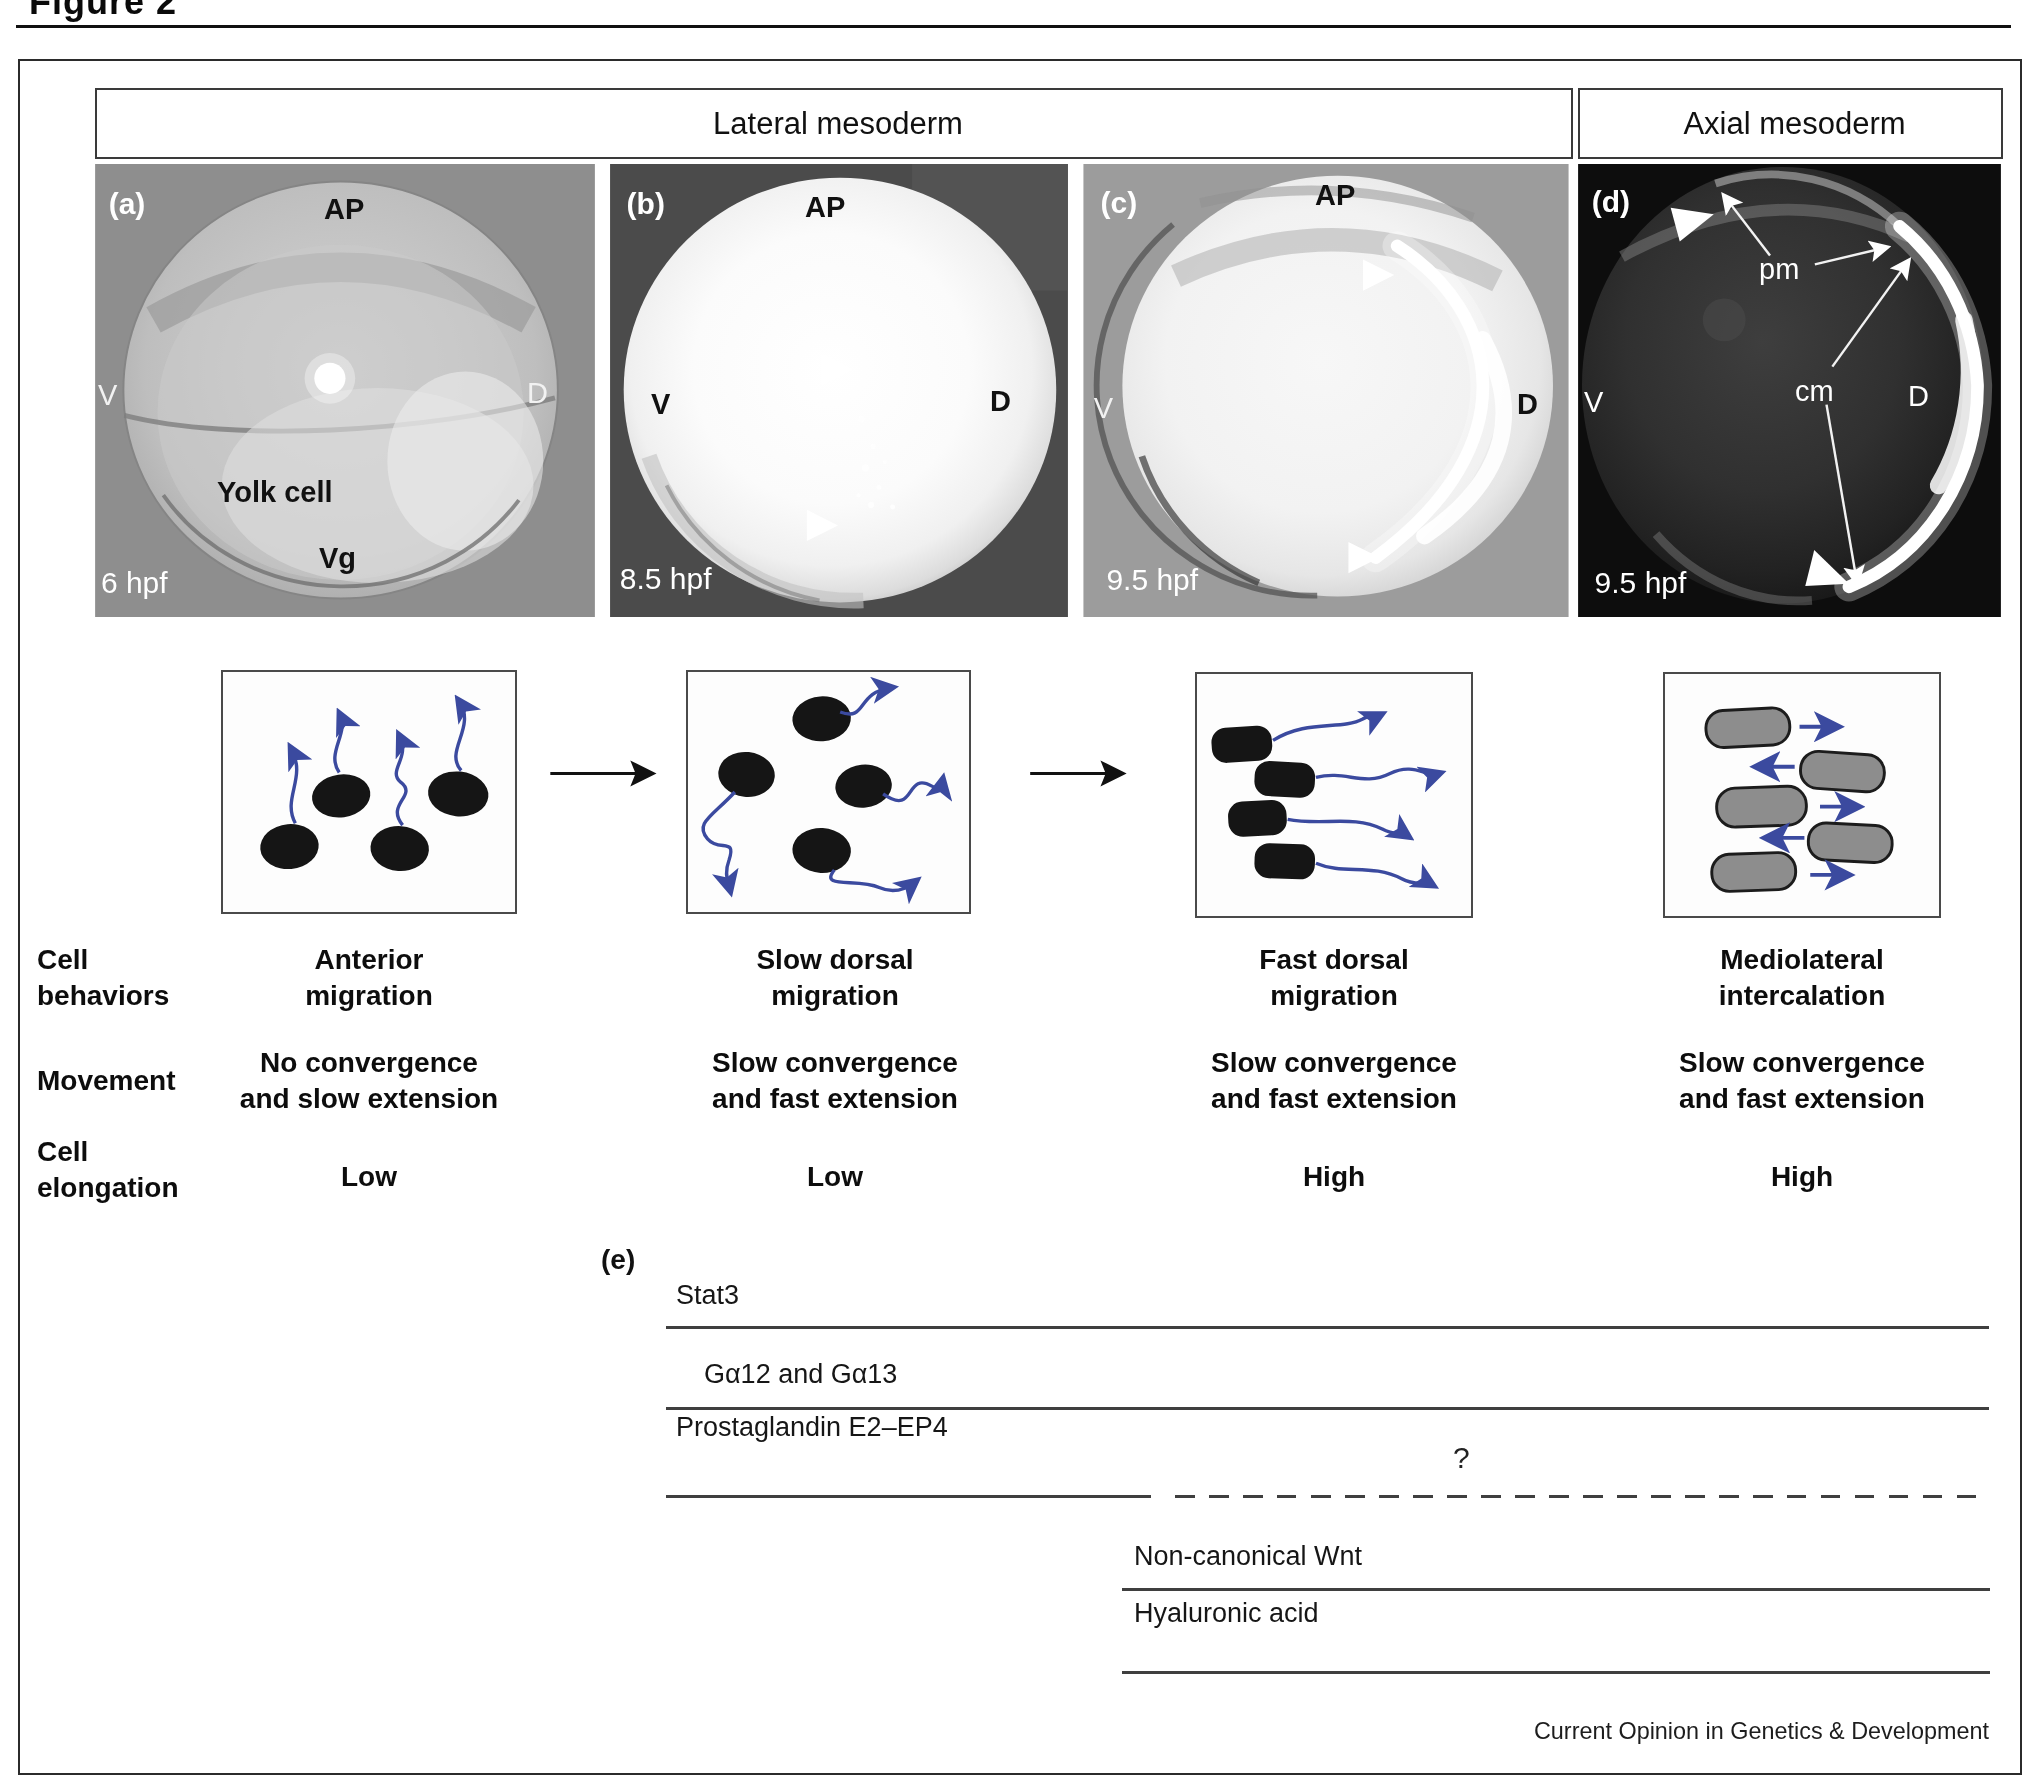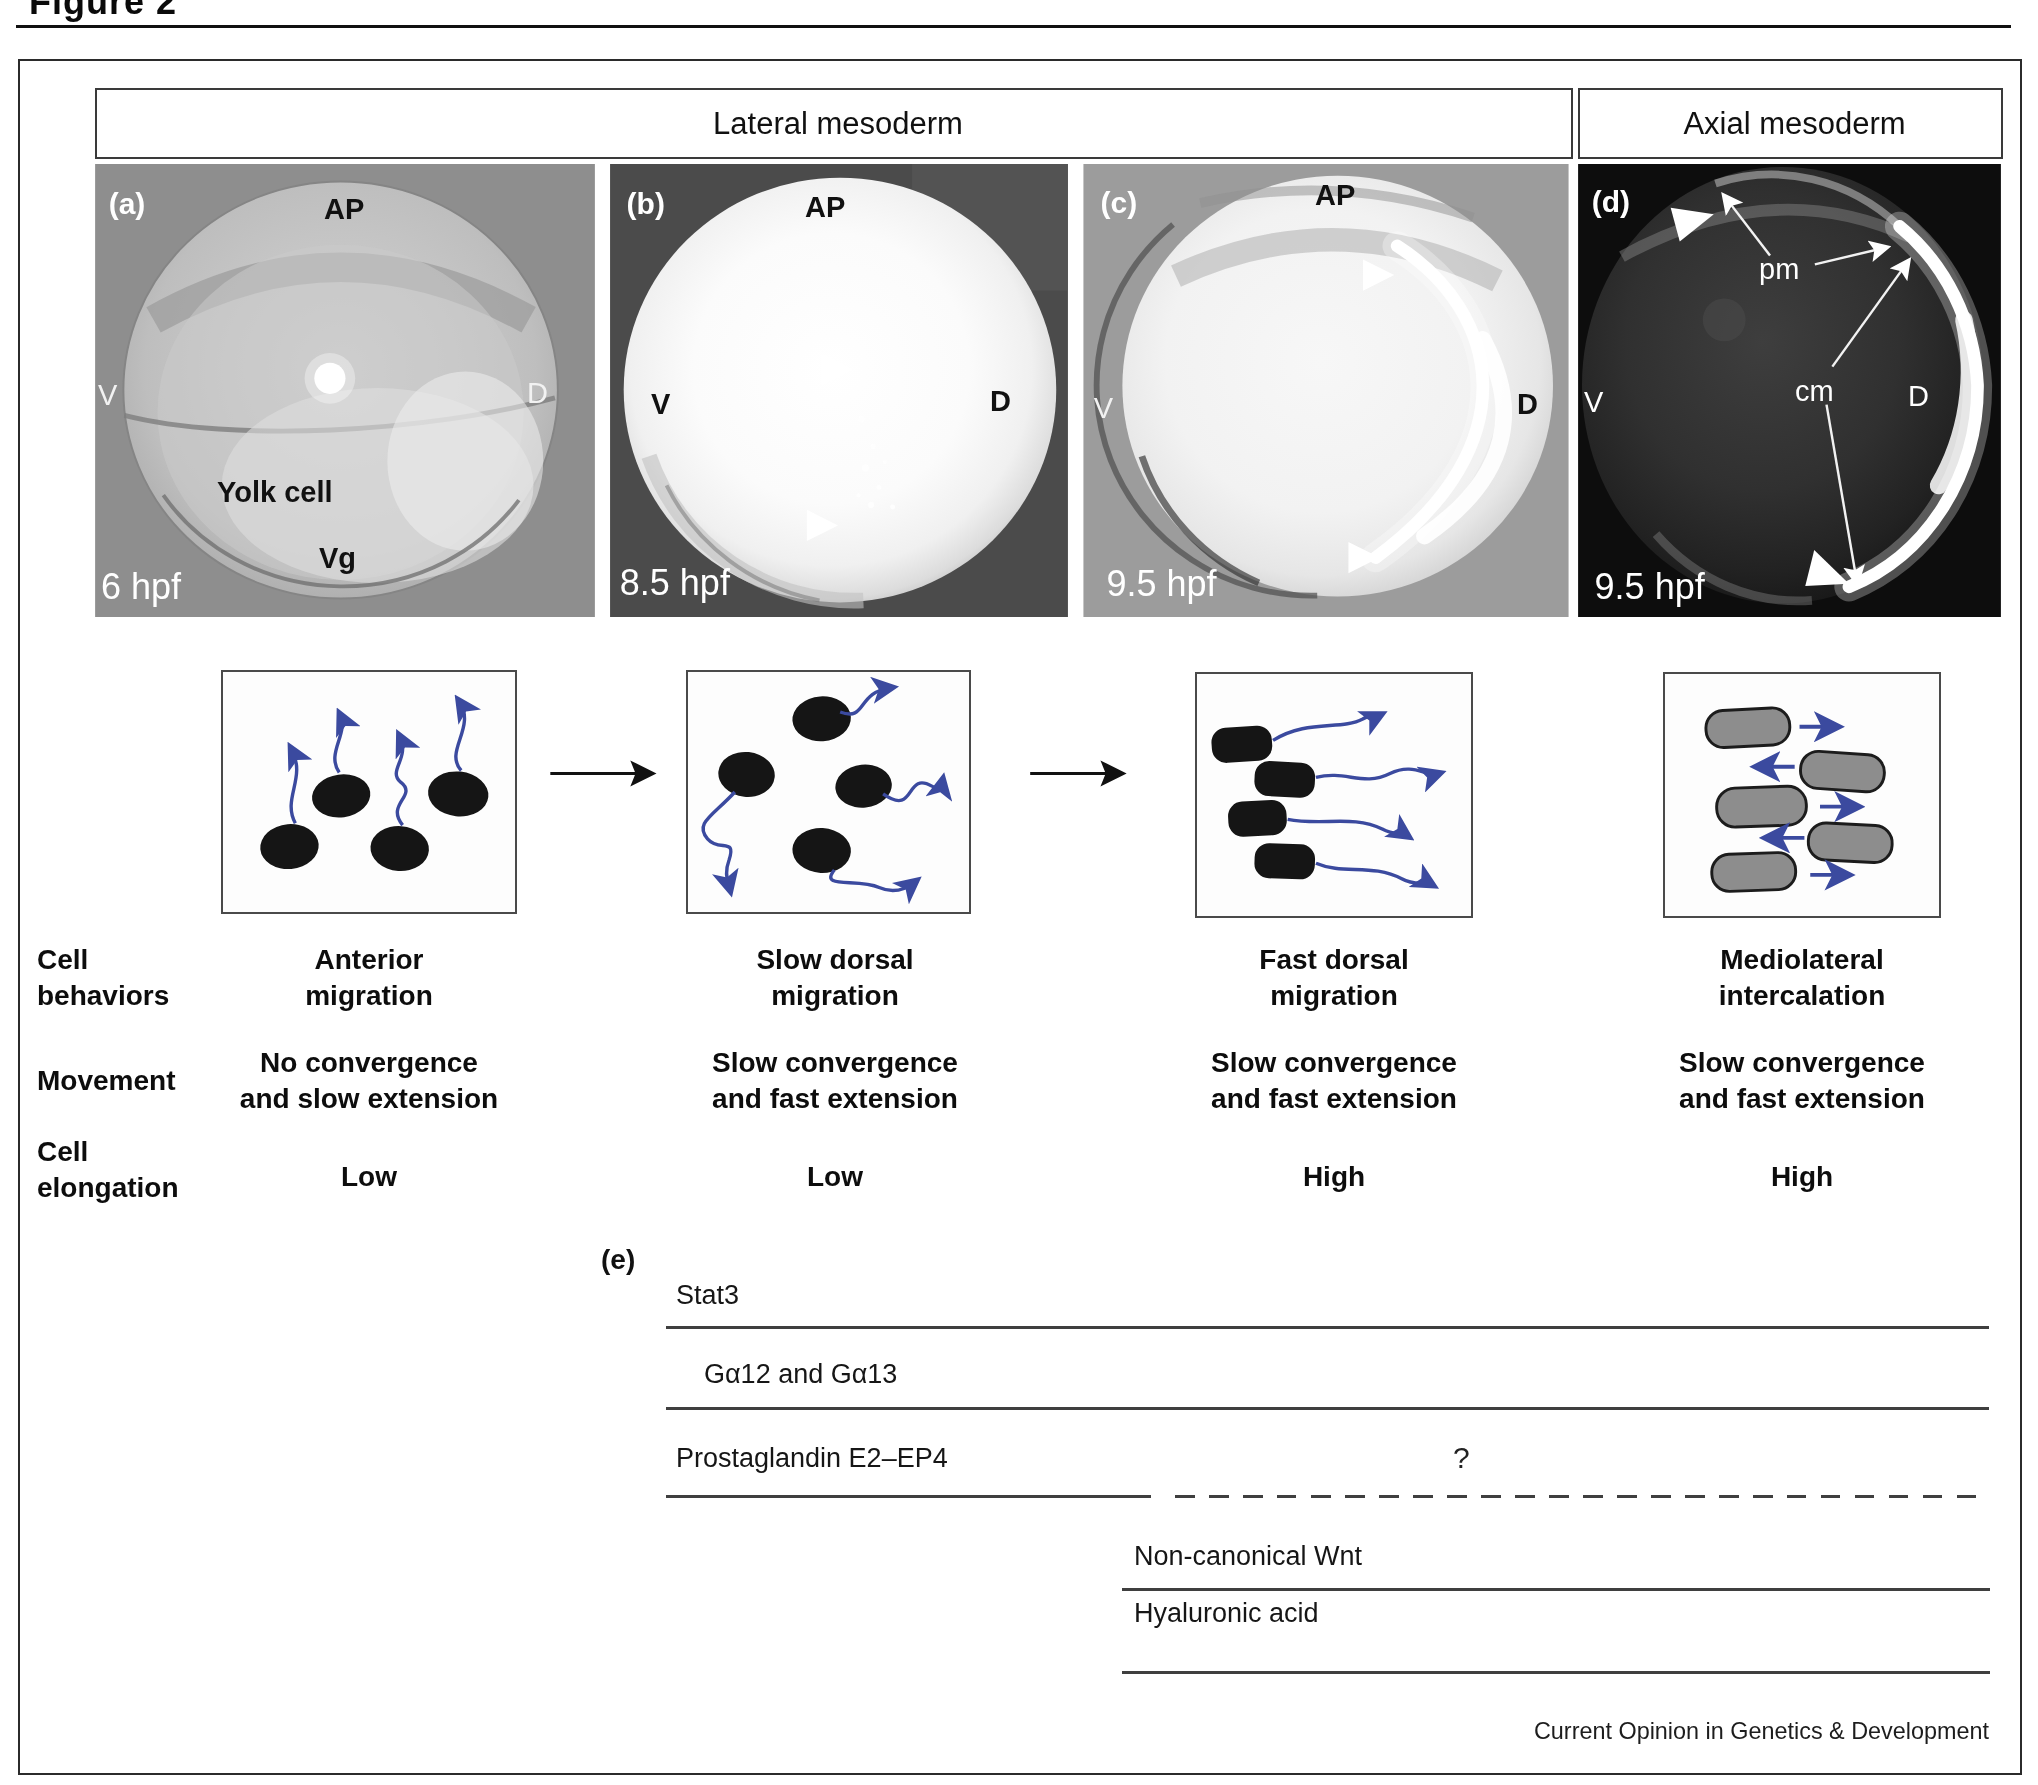--- a/index.html
+++ b/index.html
@@ -11,21 +11,21 @@
   .rule{background:#101010;height:2.9px;}
   .outer-box{border:2.9px solid #2b2b2b;background:#ffffff;}
   .hdr-box{border:2.9px solid #3a3a3a;background:#ffffff;display:flex;align-items:center;justify-content:center;
            font-size:31px;color:#111;box-sizing:border-box;padding-left:8px;}
   .panel{overflow:hidden;}
   .plabel{font-size:29px;line-height:29px;}
   .white{color:#ffffff;}
   .softwhite{color:#f2f2f2;}
   .black{color:#111111;font-weight:bold;}
   .ptag{font-weight:bold;font-size:30px;}
-  .ptime{font-size:36px;}
+  .ptime{font-size:30px;}
   .rowlabel{font-size:28px;font-weight:bold;line-height:36px;color:#0d0d0d;}
   .cellval{font-size:28px;font-weight:bold;line-height:36px;color:#0d0d0d;width:390px;text-align:center;}
   .ebox{border:2.9px solid #4a4a4a;background:#fdfdfd;box-sizing:border-box;}
   .tl-label{font-size:27px;color:#161616;}
   .tl-line{height:2.9px;background:#3f3f3f;}
   .tl-dash{height:2.9px;background:repeating-linear-gradient(90deg,#3f3f3f 0 19.5px,transparent 19.5px 34px);}
   .qmark{font-size:30px;color:#222;}
   .etag{font-size:28px;font-weight:bold;}
   .caption{font-size:23.4px;color:#1d1d1d;text-align:right;}
   svg{display:block;}
@@ -298,21 +298,21 @@
 <div class="abs cellval" style="left:1607px;top:1159px;">High</div>
 
 <div class="abs etag" style="left:601px;top:1244px;">(e)</div>
 
 <div class="abs tl-label" style="left:676px;top:1280px;">Stat3</div>
 <div class="abs tl-line" style="left:666px;top:1326px;width:1323px;"></div>
 
 <div class="abs tl-label" style="left:704px;top:1359px;">Gα12 and Gα13</div>
 <div class="abs tl-line" style="left:666px;top:1407px;width:1323px;"></div>
 
-<div class="abs tl-label" style="left:676px;top:1443px;">Prostaglandin E2–EP4</div>
+<div class="abs tl-label" style="left:676px;top:1412px;">Prostaglandin E2–EP4</div>
 <div class="abs qmark" style="left:1453px;top:1441px;">?</div>
 <div class="abs tl-line" style="left:666px;top:1495px;width:485px;"></div>
 <div class="abs tl-dash" style="left:1175px;top:1495px;width:814px;"></div>
 
 <div class="abs tl-label" style="left:1134px;top:1541px;">Non-canonical Wnt</div>
 <div class="abs tl-line" style="left:1122px;top:1588px;width:868px;"></div>
 
 <div class="abs tl-label" style="left:1134px;top:1598px;">Hyaluronic acid</div>
 <div class="abs tl-line" style="left:1122px;top:1671px;width:868px;"></div>
 

